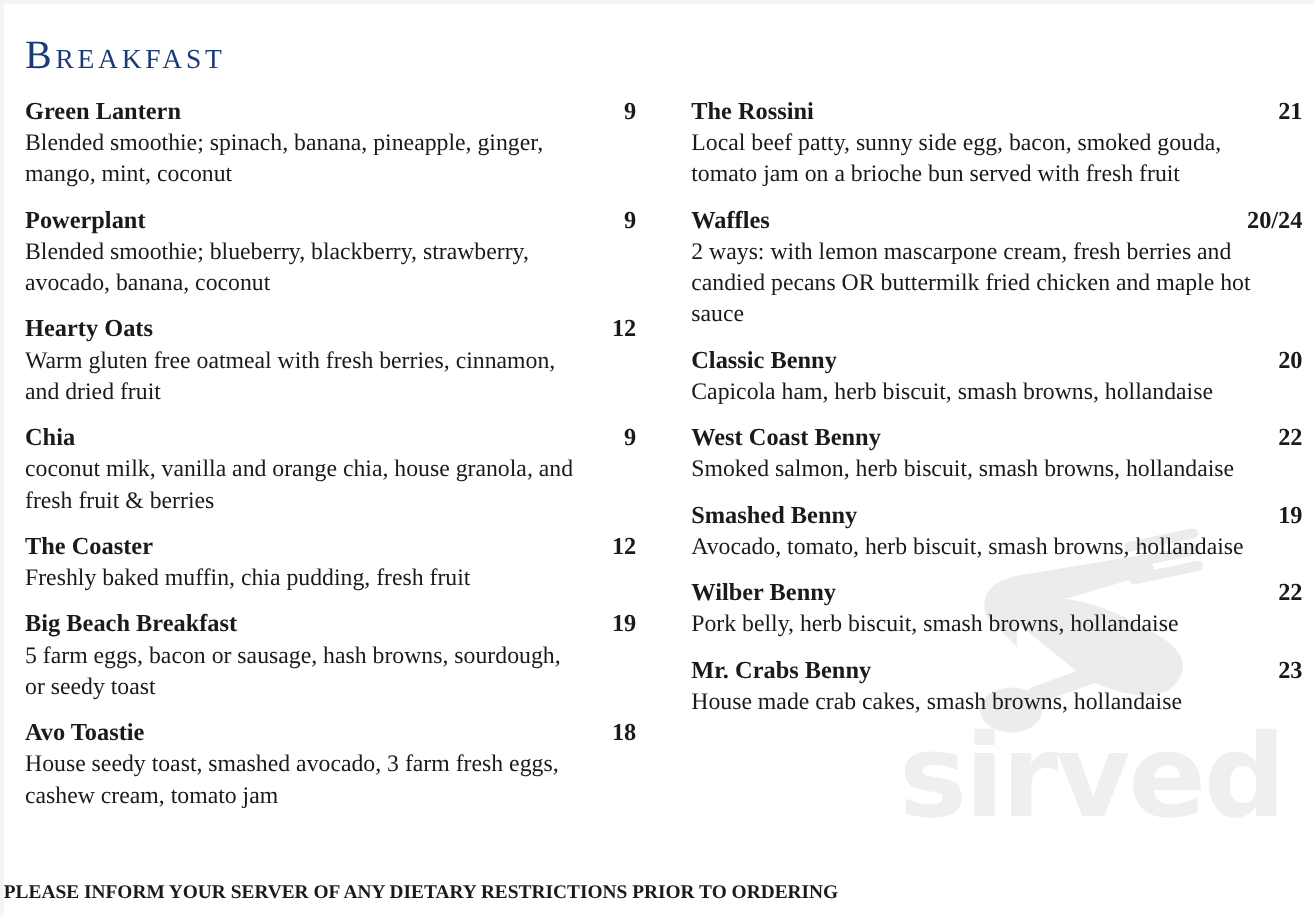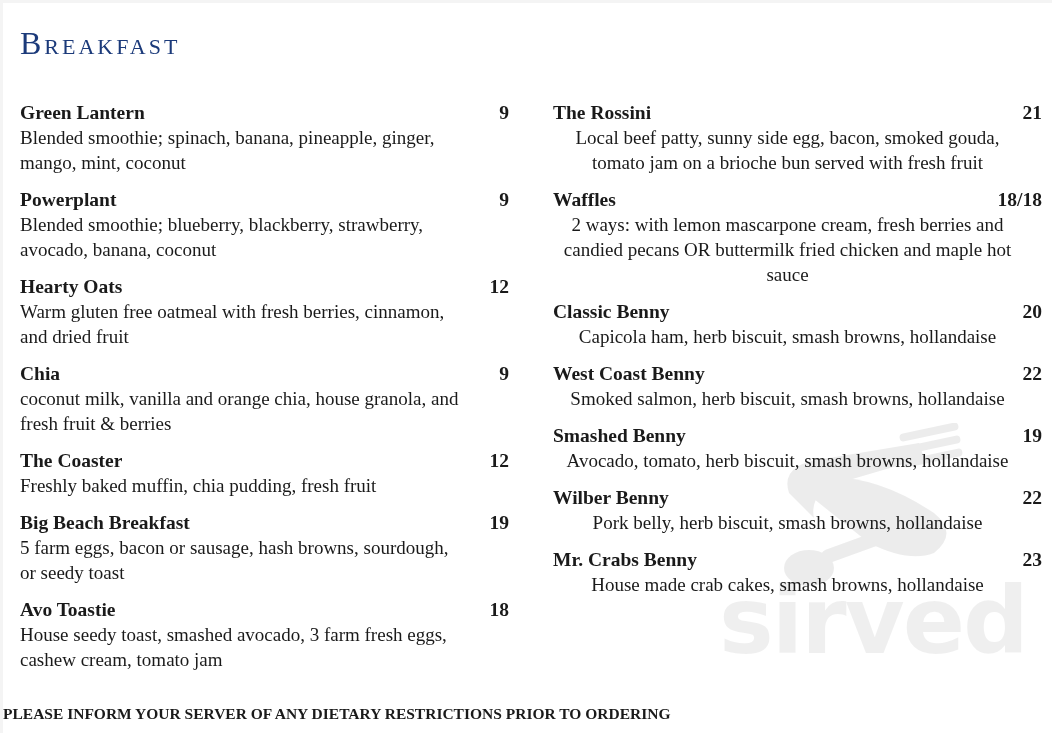--- a/index.html
+++ b/index.html
@@ -13,29 +13,29 @@
     .page {
       position: absolute; left: 3px; top: 3px; right: 0; bottom: 0;
       background: #ffffff;
     }
     .title {
       position: absolute; left: 17px; top: 18px;
       font-size: 32px; color: #1b3a7a;
       font-variant: small-caps; letter-spacing: 3px;
       line-height: 44px; margin: 0; font-weight: normal;
     }
-    .col { position: absolute; top: 97px; }
+    .col { position: absolute; top: 74px; }
     .col.left { left: 17px; width: 489px; }
     .col.right { left: 550px; width: 489px; }
     .item { position: relative; margin-bottom: 12px; }
     .item-head { display: flex; justify-content: space-between; align-items: baseline; }
     .item-name { font-weight: bold; font-size: 19.5px; line-height: 25px; }
     .item-price { font-weight: bold; font-size: 19.5px; line-height: 25px; }
     .item-desc { font-size: 19px; line-height: 25px; padding-right: 40px; }
-    .col.right .item-desc { padding-right: 20px; text-align: center; }
+    .col.right .item-desc { padding-right: 20px; }
     .footer {
       position: absolute; left: 0; right: 0; top: 702px;
       text-align: left; font-weight: bold; font-size: 15.5px;
       letter-spacing: 0px;
     }
     .watermark {
       position: absolute; left: 716px; top: 420px; width: 300px; height: 250px;
       pointer-events: none;
       text-align: center;
     }
@@ -123,21 +123,21 @@
     <div class="item">
       <div class="item-head">
         <span class="item-name">The Rossini</span>
         <span class="item-price">21</span>
       </div>
       <div class="item-desc">Local beef patty, sunny side egg, bacon, smoked gouda, tomato jam on a brioche bun served with fresh fruit</div>
     </div>
     <div class="item">
       <div class="item-head">
         <span class="item-name">Waffles</span>
-        <span class="item-price">18/18</span>
+        <span class="item-price">20/24</span>
       </div>
       <div class="item-desc">2 ways: with lemon mascarpone cream, fresh berries and candied pecans OR buttermilk fried chicken and maple hot sauce</div>
     </div>
     <div class="item">
       <div class="item-head">
         <span class="item-name">Classic Benny</span>
         <span class="item-price">20</span>
       </div>
       <div class="item-desc">Capicola ham, herb biscuit, smash browns, hollandaise</div>
     </div>

